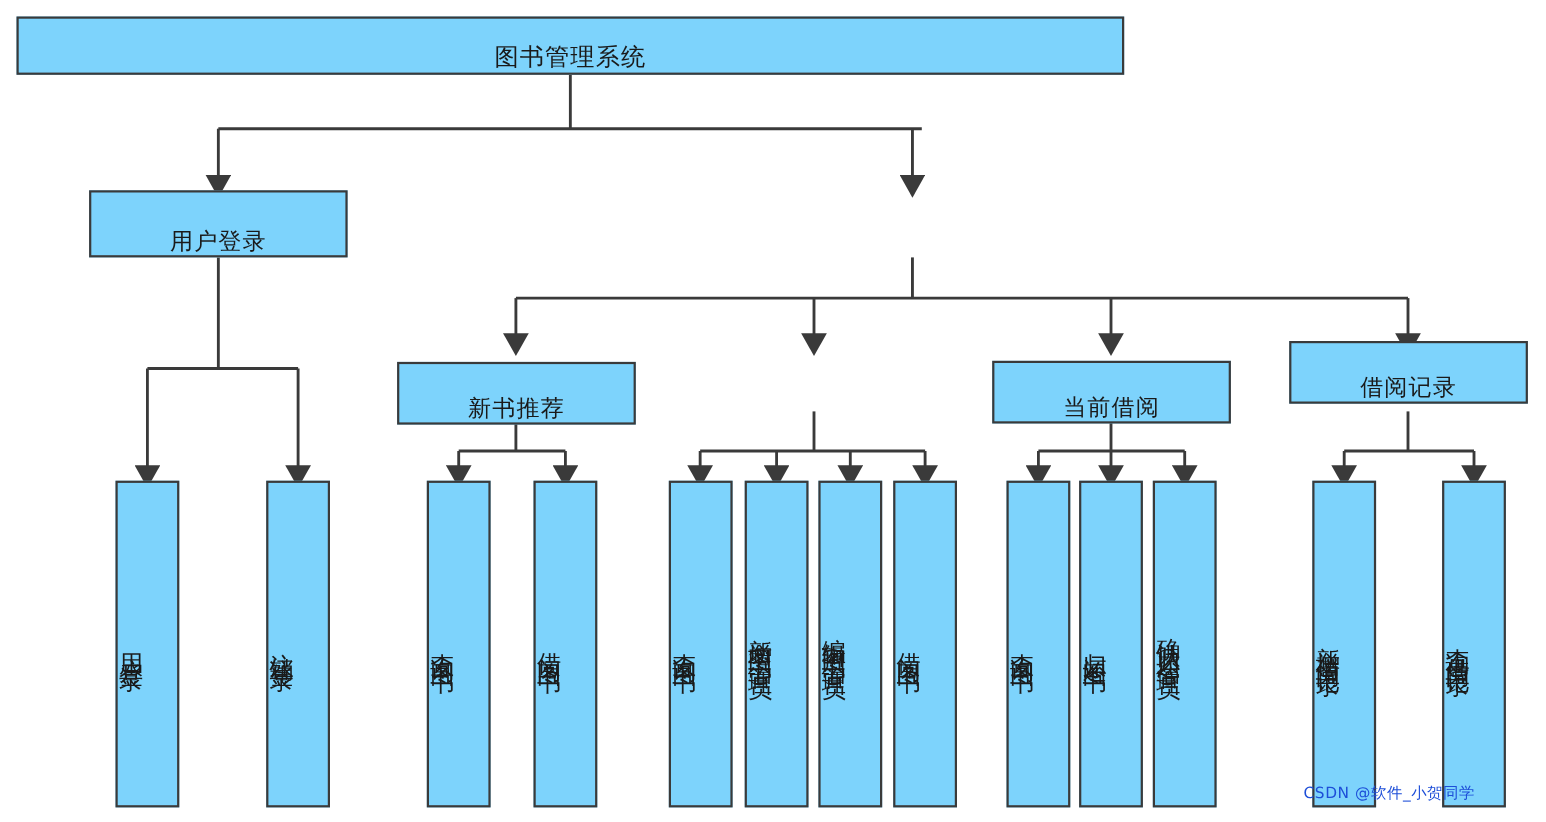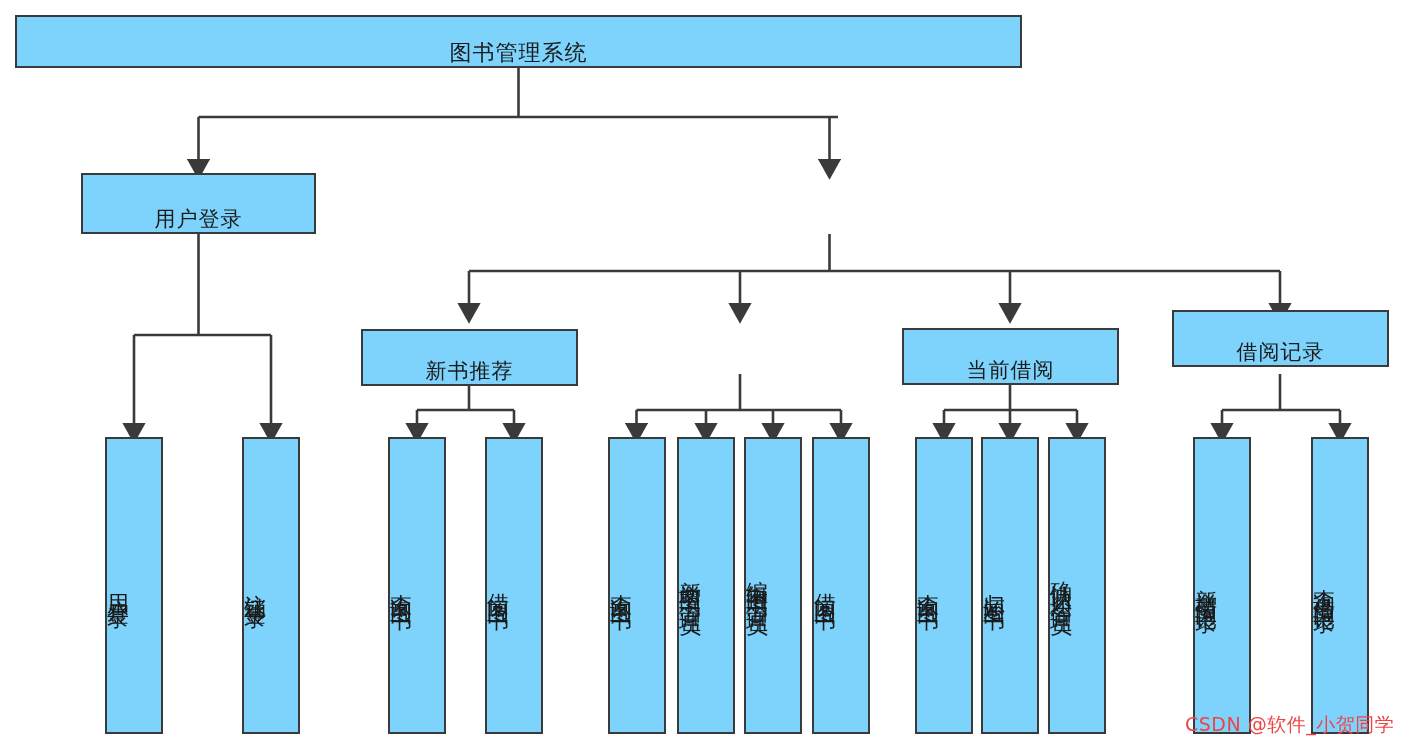--- a/index.html
+++ b/index.html
@@ -10,22 +10,22 @@
   .node{position:absolute;box-sizing:border-box;background:#7dd3fc;
         border:2px solid #3a3a3a;display:flex;align-items:flex-end;
         justify-content:center;color:#1a1a1a;}
   .node .lbl{display:block;text-align:center;line-height:1.18;}
   .node.horiz .lbl{font-size:21px;letter-spacing:1px;}
   .node.root .lbl{font-size:22px;letter-spacing:1px;}
   .node.leaf{writing-mode:vertical-rl;text-orientation:upright;
              padding:10px 0;}
   .node.leaf .lbl{writing-mode:vertical-rl;text-orientation:upright;
              font-size:22px;letter-spacing:5px;line-height:1.05;}
-  .watermark{position:absolute;left:1185px;top:712px;font-size:19px;
-             color:#ef4444;letter-spacing:0.5px;white-space:nowrap;}
+  .watermark{position:absolute;left:1185px;top:712px;font-size:14px;
+             color:#1d4ed8;letter-spacing:0.5px;white-space:nowrap;}
 </style>
 </head>
 <body>
 
 <div id="stage">
 
   <svg class="lines" viewBox="0 0 1405 747" xmlns="http://www.w3.org/2000/svg">
     <defs>
       <marker id="arw" markerWidth="9" markerHeight="9" refX="1.2" refY="4.5" orient="auto" markerUnits="strokeWidth">
         <path d="M0,0 L0,9 L8,4.5 z" fill="#3a3a3a"></path>

